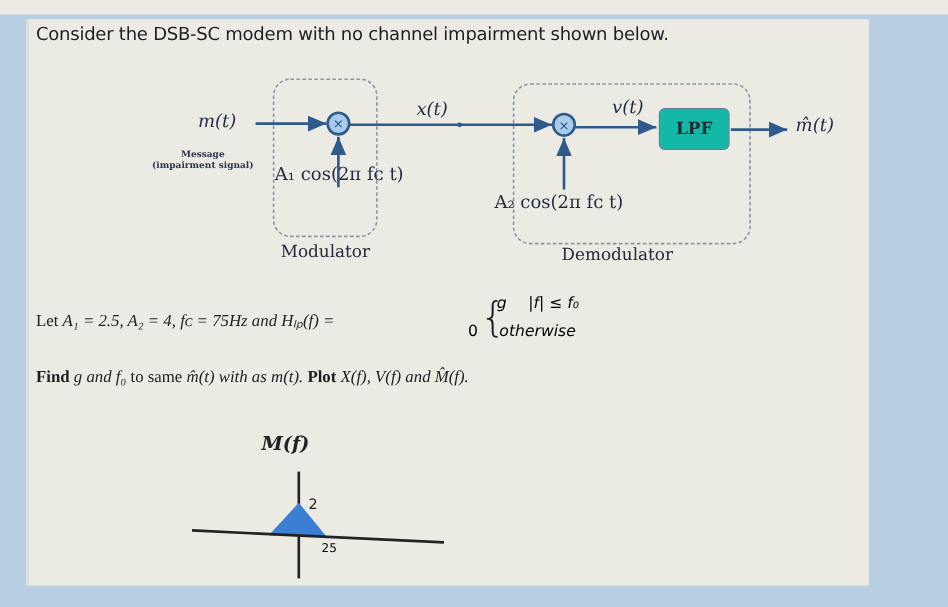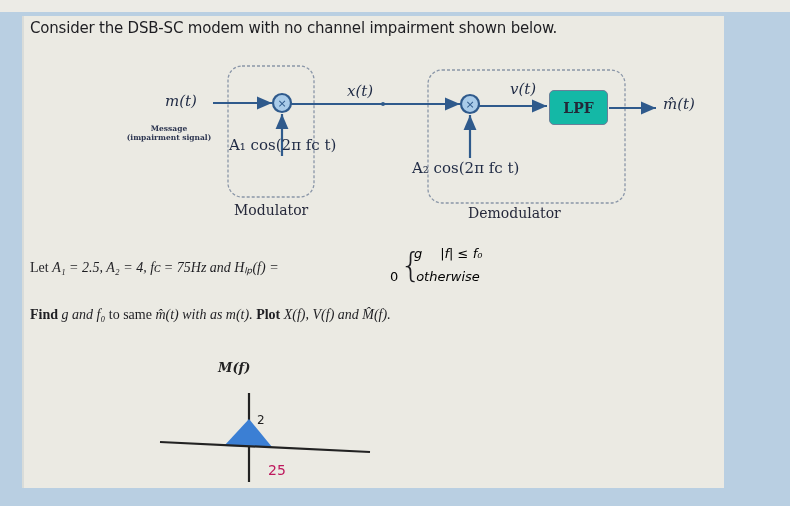--- a/index.html
+++ b/index.html
@@ -96,20 +96,20 @@
 
 <div class="abs text-line" style="left:30px;top:307px">
   <b>Find</b>
   <span class="ital">g and f₀</span>
   <span>to same</span>
   <span class="ital">m̂(t) with as m(t).</span>
   <b>Plot</b>
   <span class="ital">X(f), V(f) and M̂(f).</span>
 </div>
 
-<div class="abs" style="left:218px;top:360px;font-family:'DejaVu Serif',serif;font-weight:bold;font-style:italic;font-size:13px;color:#222">M(f)</div>
+<div class="abs" style="left:218px;top:360px;font-family:'DejaVu Serif',serif;font-weight:bold;font-style:italic;font-size:16px;color:#222">M(f)</div>
 <svg class="abs" style="left:150px;top:385px" width="240" height="110">
   <line x1="99" y1="8" x2="99" y2="97" stroke="#222" stroke-width="2.2"></line>
   <polygon points="74,61 99,34 122,62" fill="#3b7fd4"></polygon>
   <line x1="10" y1="57" x2="220" y2="67" stroke="#222" stroke-width="2.2"></line>
 </svg>
 <div class="abs" style="left:257px;top:413px;font-size:12px;color:#222">2</div>
-<div class="abs" style="left:268px;top:462px;font-size:14px;color:#be185d">25</div>
+<div class="abs" style="left:268px;top:452px;font-size:10px;color:#000000">25</div>
 
 </body></html>

